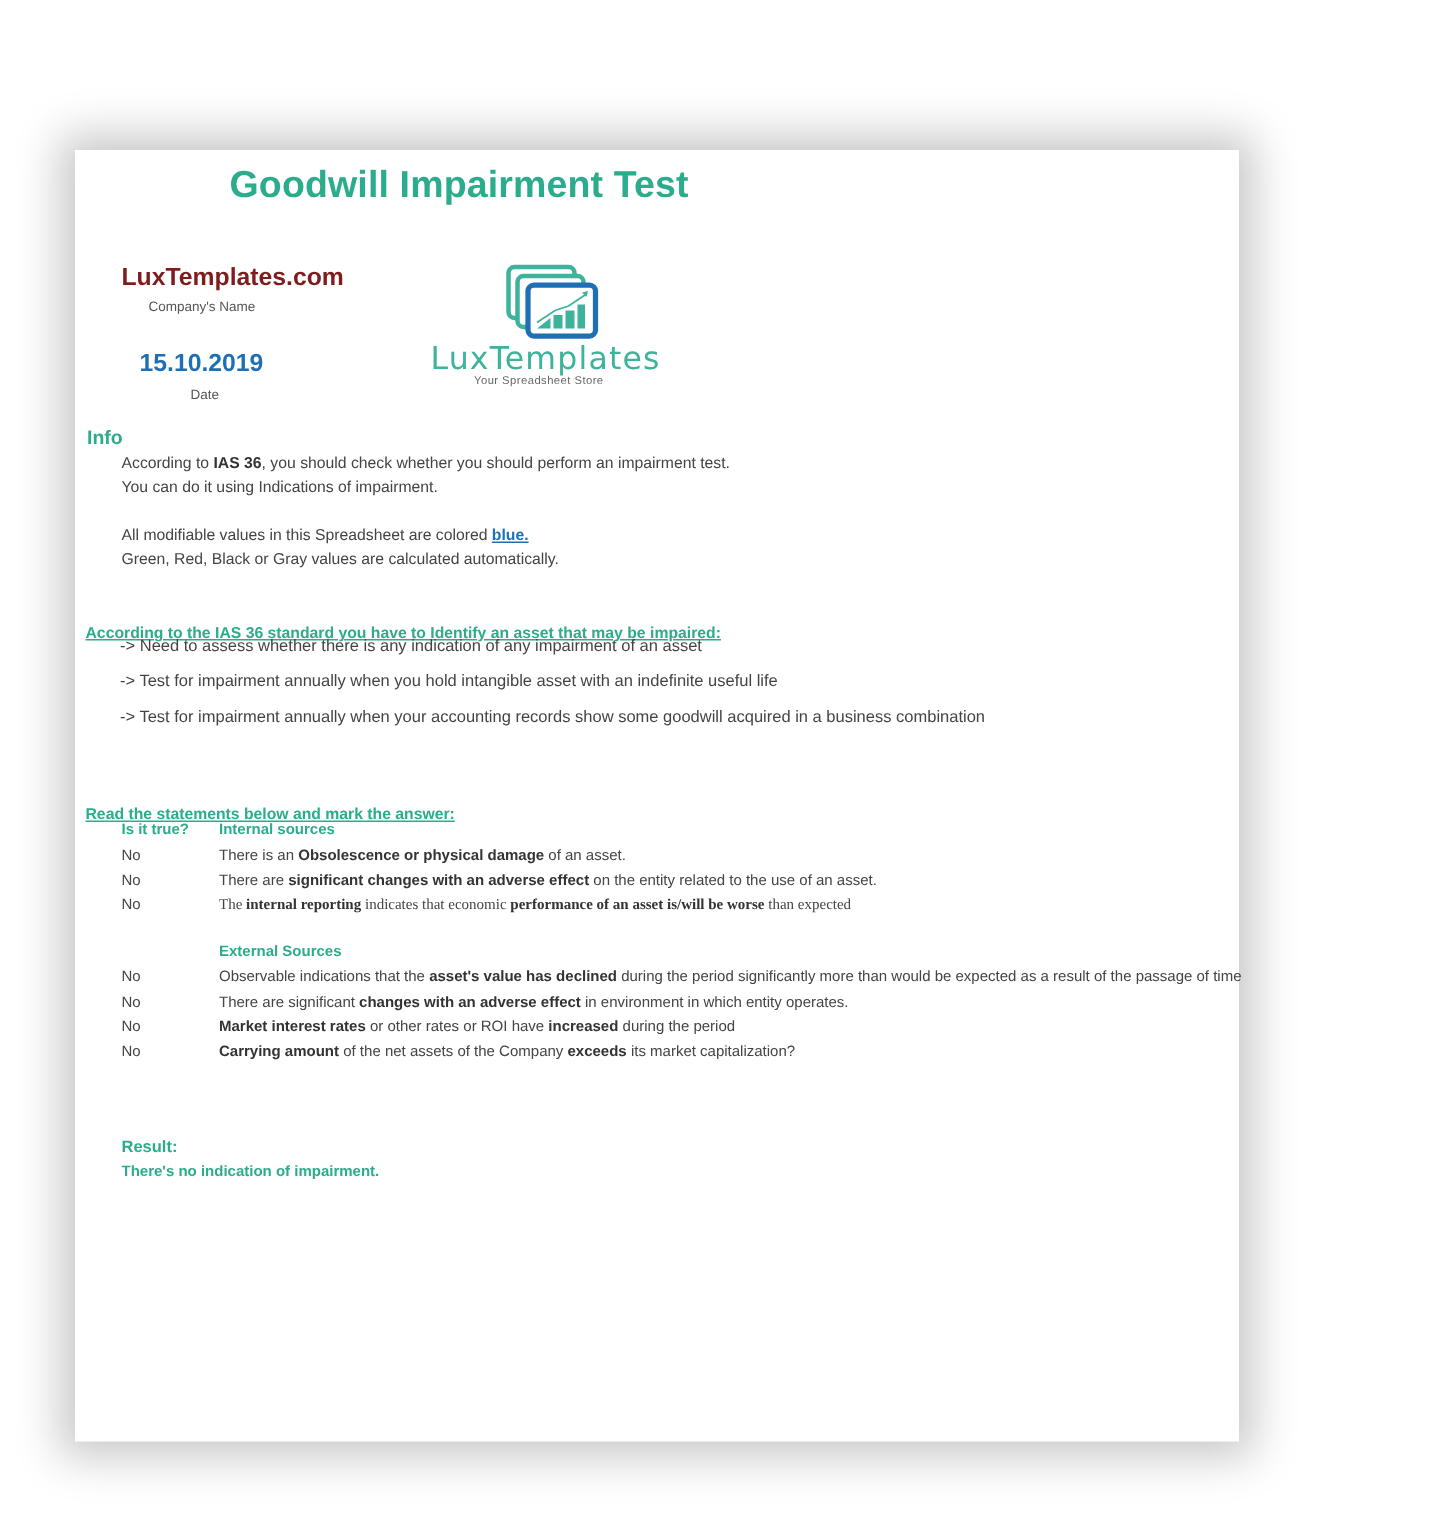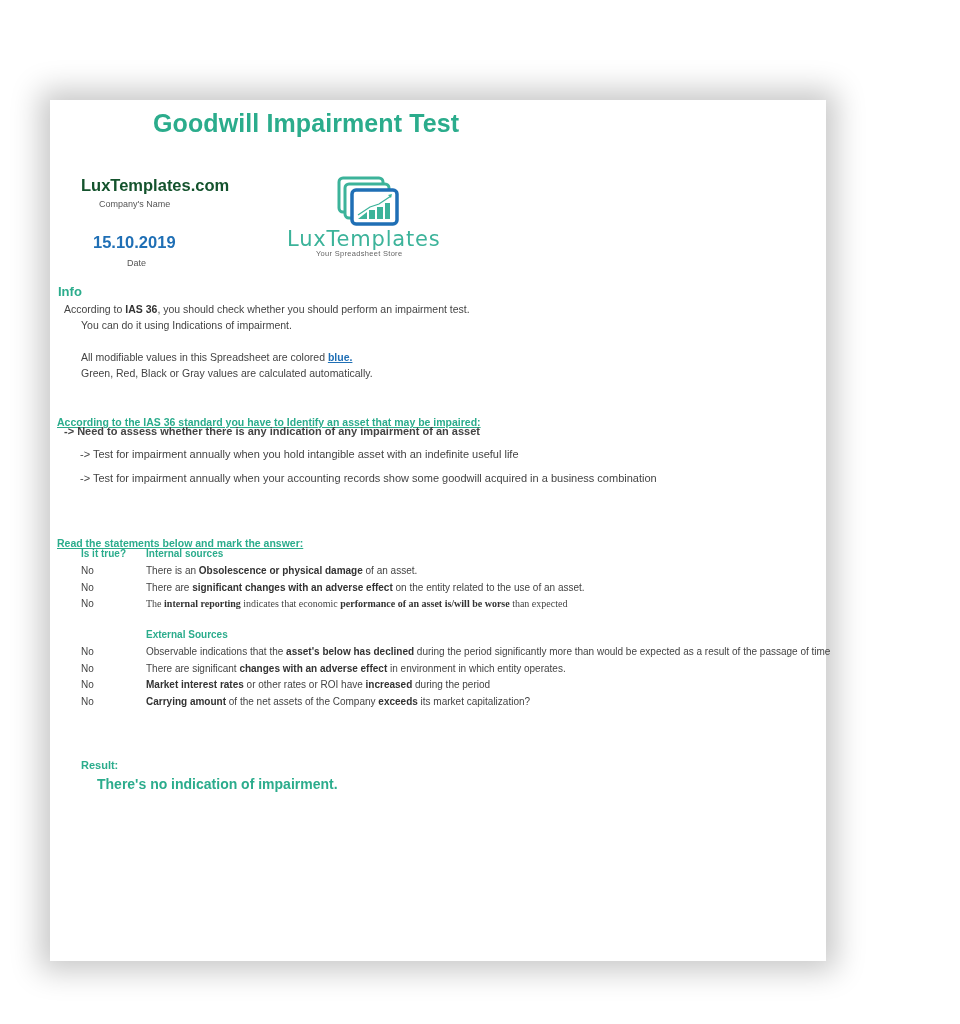--- a/index.html
+++ b/index.html
@@ -11,21 +11,21 @@
     position: absolute; left: 50px; top: 100px; width: 776px; height: 861px;
     background: #ffffff;
     box-shadow: 0 0 28px 10px rgba(0,0,0,0.22);
   }
   .abs { position: absolute; white-space: nowrap; }
   .title {
     left: 103px; top: 9px; font-size: 25px; font-weight: bold; color: #2bac8c;
     letter-spacing: 0.1px;
   }
   .company {
-    left: 31px; top: 76px; font-size: 16.5px; font-weight: bold; color: #14532d;
+    left: 31px; top: 76px; font-size: 16.5px; font-weight: bold; color: #7f1d1d;
   }
   .company-label { left: 49px; top: 99px; font-size: 9px; color: #555; }
   .date { left: 43px; top: 133px; font-size: 16.5px; font-weight: bold; color: #1f6fb5; }
   .date-label { left: 77px; top: 158px; font-size: 9px; color: #555; }
 
   .logo-icon { left: 287px; top: 76px; width: 64px; height: 52px; }
   .logo-text {
     left: 237px; top: 127px; font-size: 21px; color: #3cb39a; letter-spacing: 0.8px;
     font-family: "DejaVu Sans", sans-serif; font-weight: normal;
   }
@@ -40,21 +40,21 @@
     font-size: 10.5px; font-weight: bold; color: #2bac8c; text-decoration: underline; margin-top: 16px;
   }
   .arrow-line { font-size: 11px; color: #444; }
 
   .col-h { font-size: 10px; font-weight: bold; color: #2bac8c; }
   .ans { font-size: 10px; color: #444; }
   .stmt { font-size: 10px; color: #444; }
   .stmt b { color: #333; }
 
   .result-h { left: 31px; top: 659px; font-size: 11px; font-weight: bold; color: #2bac8c; }
-  .result-v { left: 31px; top: 676px; font-size: 14px; font-weight: bold; color: #2bac8c; margin-left: 16px; }
+  .result-v { left: 31px; top: 676px; font-size: 10px; font-weight: bold; color: #2bac8c; }
 </style>
 </head>
 <body>
 
 <div class="page">
 
   <div class="abs title">Goodwill Impairment Test</div>
 
   <div class="abs company">LuxTemplates.com</div>
   <div class="abs company-label">Company's Name</div>
@@ -69,47 +69,47 @@
     <rect x="32" y="34" width="6" height="9" fill="#3cb39a"></rect>
     <rect x="40" y="31" width="6" height="12" fill="#3cb39a"></rect>
     <rect x="48" y="27" width="5" height="16" fill="#3cb39a"></rect>
     <polyline points="21,39 33,31 42,28 54,20" fill="none" stroke="#3cb39a" stroke-width="1.2"></polyline>
     <polygon points="55,18 51,19 54,22" fill="#3cb39a"></polygon>
   </svg>
   <div class="abs logo-text">LuxTemplates</div>
   <div class="abs logo-sub">Your Spreadsheet Store</div>
 
   <div class="abs info-h">Info</div>
-  <div class="abs txt" style="left:14px; top:203px;"><span>According to </span><b>IAS 36</b><span>, you should check whether you should perform an impairment test.</span></div>
+  <div class="abs txt" style="left:31px; top:203px;"><span>According to </span><b>IAS 36</b><span>, you should check whether you should perform an impairment test.</span></div>
   <div class="abs txt" style="left:31px; top:219px;">You can do it using Indications of impairment.</div>
   <div class="abs txt" style="left:31px; top:251px;"><span>All modifiable values in this Spreadsheet are colored </span><span class="blue-link">blue.</span></div>
   <div class="abs txt" style="left:31px; top:267px;">Green, Red, Black or Gray values are calculated automatically.</div>
 
   <div class="abs sec-h" style="left:7px; top:300px;">According to the IAS 36 standard you have to Identify an asset that may be impaired:</div>
-  <div class="abs arrow-line" style="left:14px; top:325px;font-weight:bold;">-&gt; Need to assess whether there is any indication of any impairment of an asset</div>
+  <div class="abs arrow-line" style="left:30px; top:325px;">-&gt; Need to assess whether there is any indication of any impairment of an asset</div>
   <div class="abs arrow-line" style="left:30px; top:348px;">-&gt; Test for impairment annually when you hold intangible asset with an indefinite useful life</div>
   <div class="abs arrow-line" style="left:30px; top:372px;">-&gt; Test for impairment annually when your accounting records show some goodwill acquired in a business combination</div>
 
   <div class="abs sec-h" style="left:7px; top:421px;">Read the statements below and mark the answer:</div>
   <div class="abs col-h" style="left:31px; top:448px;">Is it true?</div>
   <div class="abs col-h" style="left:96px; top:448px;">Internal sources</div>
 
   <div id="internal-rows">
       <div class="abs ans" style="left: 31px; top: 465px;">No</div>
       <div class="abs stmt" style="left: 96px; top: 465px; text-align: right;"><span>There is an </span><b>Obsolescence or physical damage</b><span> of an asset.</span></div>
       <div class="abs ans" style="left: 31px; top: 481.5px;">No</div>
       <div class="abs stmt" style="left: 96px; top: 481.5px;"><span>There are </span><b>significant changes with an adverse effect</b><span> on the entity related to the use of an asset.</span></div>
       <div class="abs ans" style="left: 31px; top: 498px;">No</div>
       <div class="abs stmt" style="left: 96px; top: 498px; font-family: Liberation Serif, serif;"><span>The </span><b>internal reporting</b><span> indicates that economic </span><b>performance of an asset is/will be worse</b><span> than expected</span></div>
     </div>
 
   <div class="abs col-h" style="left:96px; top:529px;">External Sources</div>
   <div id="external-rows">
       <div class="abs ans" style="left: 31px; top: 546px;">No</div>
-      <div class="abs stmt" style="left: 96px; top: 546px;"><span>Observable indications that the </span><b>asset's below has declined</b><span> during the period significantly more than would be expected as a result of the passage of time</span></div>
+      <div class="abs stmt" style="left: 96px; top: 546px;"><span>Observable indications that the </span><b>asset's value has declined</b><span> during the period significantly more than would be expected as a result of the passage of time</span></div>
       <div class="abs ans" style="left: 31px; top: 562.5px;">No</div>
       <div class="abs stmt" style="left: 96px; top: 562.5px;"><span>There are significant </span><b>changes with an adverse effect</b><span> in environment in which entity operates.</span></div>
       <div class="abs ans" style="left: 31px; top: 579px;">No</div>
       <div class="abs stmt" style="left: 96px; top: 579px;"><b>Market interest rates</b><span> or other rates or ROI have </span><b>increased</b><span> during the period</span></div>
       <div class="abs ans" style="left: 31px; top: 595.5px;">No</div>
       <div class="abs stmt" style="left: 96px; top: 595.5px;"><b>Carrying amount</b><span> of the net assets of the Company </span><b>exceeds</b><span> its market capitalization?</span></div>
     </div>
 
   <div class="abs result-h">Result:</div>
   <div class="abs result-v">There's no indication of impairment.</div>

